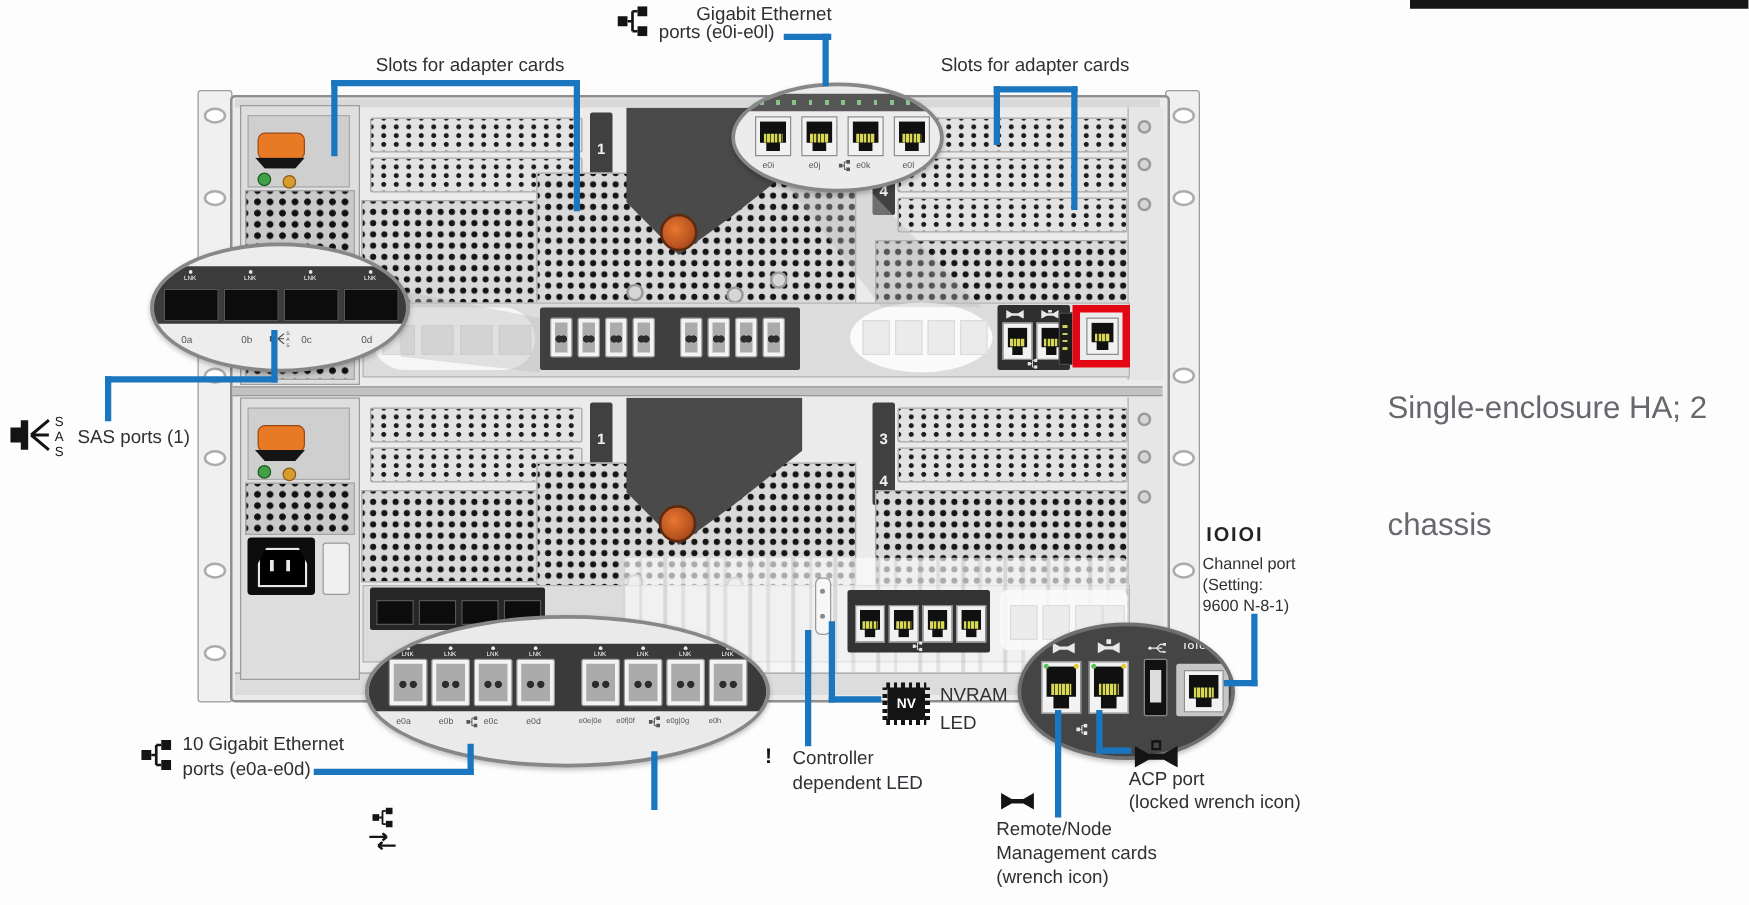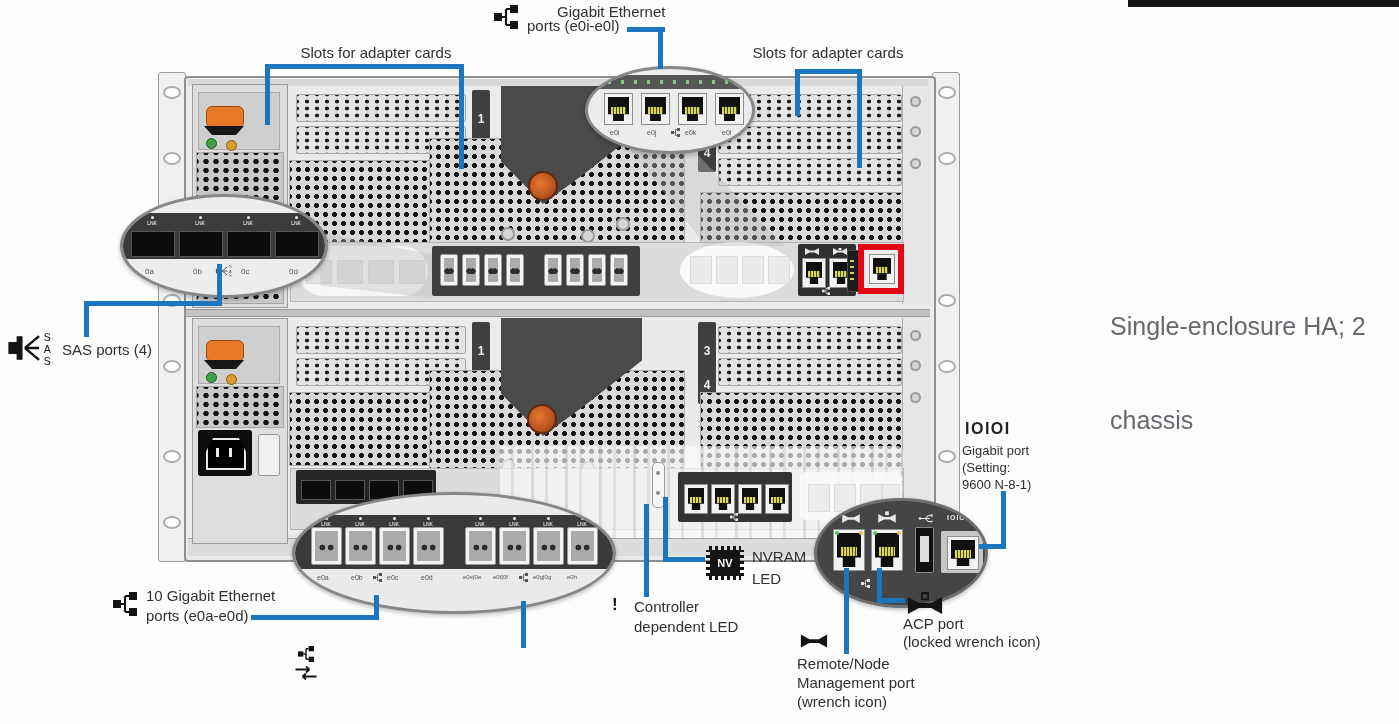--- a/index.html
+++ b/index.html
@@ -512,21 +512,21 @@
 
   <span class="abs" style="left:6px;top:330px;">
       <svg width="52" height="36" viewBox="0 0 44 30">
         <path fill="#141414" d="M2 10 h7 v-5 h5 v20 h-5 v-5 h-7 z"></path>
         <path d="M16 15 L28 5 M16 15 H28 M16 15 L28 25" stroke="#141414" stroke-width="2" fill="none"></path>
         <text x="32" y="9" font-size="9" fill="#141414">S</text>
         <text x="32" y="19" font-size="9" fill="#141414">A</text>
         <text x="32" y="29" font-size="9" fill="#141414">S</text>
       </svg>
     </span>
-  <div class="lbl" style="left:62px;top:340px;">SAS ports (4)</div>
+  <div class="lbl" style="left:62px;top:340px;">SAS ports (1)</div>
 
   <span class="abs" style="left:113px;top:592px;">
       <svg width="24" height="24" viewBox="0 0 18 18">
         <g fill="#141414">
           <rect x="0" y="6" width="6" height="6"></rect>
           <rect x="12" y="0" width="6" height="6"></rect>
           <rect x="12" y="12" width="6" height="6"></rect>
         </g>
         <path d="M6 9 H9 M9 3 H12 M9 15 H12 M9 3 V15" stroke="#141414" stroke-width="1.6" fill="none"></path>
       </svg>
@@ -561,39 +561,39 @@
     <div class="abs" style="left:4px;top:4px;width:30px;height:26px;background:#141414;border-radius:2px;color:#fff;font-size:11px;font-weight:bold;text-align:center;line-height:26px;">NV</div>
   </div>
   <div class="lbl" style="left:752px;top:547px;">NVRAM</div>
   <div class="lbl" style="left:752px;top:569px;">LED</div>
 
   <div class="lbl" style="left:612px;top:595px;font-size:17px;font-weight:bold;color:#141414;">!</div>
   <div class="lbl" style="left:634px;top:597px;">Controller</div>
   <div class="lbl" style="left:634px;top:617px;">dependent LED</div>
 
   <div class="lbl" style="left:965px;top:419px;font-size:16px;font-weight:bold;letter-spacing:1.5px;color:#232323;">IOIOI</div>
-  <div class="lbl lbl-sm" style="left:962px;top:443px;">Gigabit port</div>
+  <div class="lbl lbl-sm" style="left:962px;top:443px;">Channel port</div>
   <div class="lbl lbl-sm" style="left:962px;top:460px;">(Setting:</div>
   <div class="lbl lbl-sm" style="left:962px;top:477px;">9600 N-8-1)</div>
 
   <span class="abs" style="left:905px;top:592px;">
       <svg width="40" height="22" viewBox="0 0 32 18">
         <path fill="#141414" d="M2 4 L11 9 L21 9 L30 4 L30 18 L21 13 L11 13 L2 18 Z"></path>
         <rect fill="none" stroke="#141414" stroke-width="1.5" x="13.5" y="1" width="5" height="5"></rect>
         <path d="M14.5 1 a1.8 1.8 0 0 1 3 0" fill="none" stroke="#141414" stroke-width="1.5"></path>
       </svg>
     </span>
   <div class="lbl" style="left:903px;top:614px;">ACP port</div>
   <div class="lbl" style="left:903px;top:632px;">(locked wrench icon)</div>
 
   <span class="abs" style="left:799px;top:634px;">
       <svg width="30" height="14" viewBox="0 0 32 14">
         <path fill="#141414" d="M2 0 L11 5 L21 5 L30 0 L30 14 L21 9 L11 9 L2 14 Z"></path>
       </svg>
     </span>
   <div class="lbl" style="left:797px;top:654px;">Remote/Node</div>
-  <div class="lbl" style="left:797px;top:673px;">Management port</div>
+  <div class="lbl" style="left:797px;top:673px;">Management cards</div>
   <div class="lbl" style="left:797px;top:692px;">(wrench icon)</div>
 
   <div class="note-line" style="left:1110px;top:312px;">Single-enclosure HA; 2</div>
   <div class="note-line" style="left:1110px;top:406px;">chassis</div>
 
 </div>
 
 </body></html>

